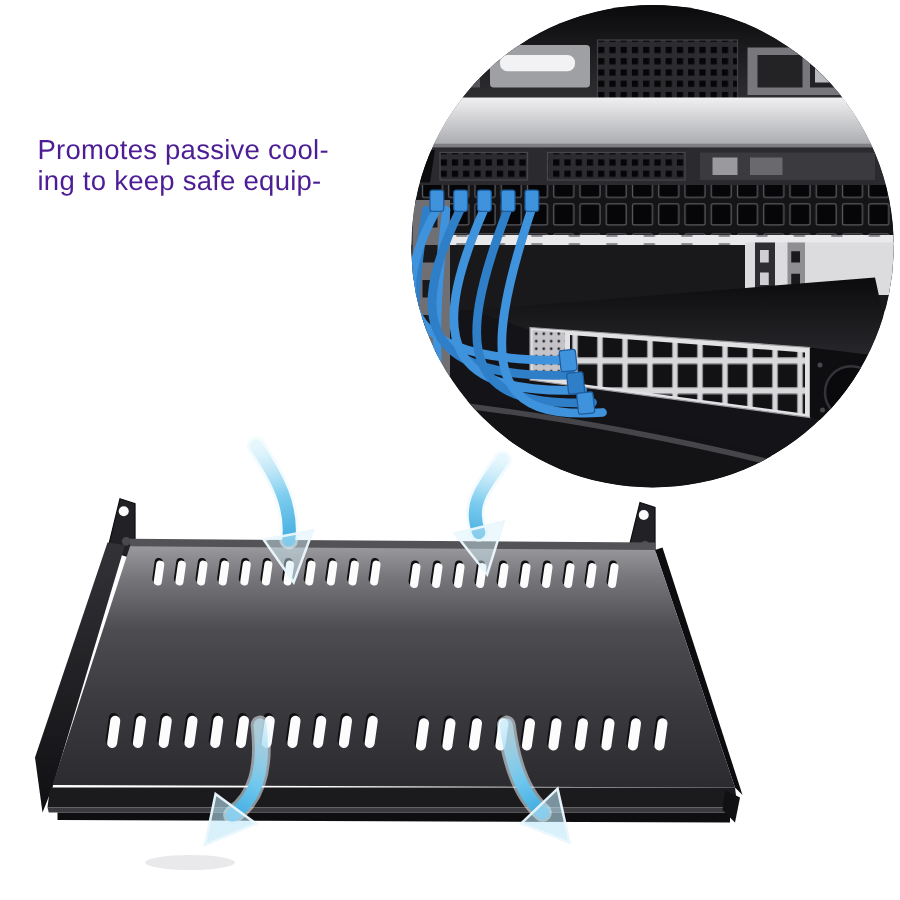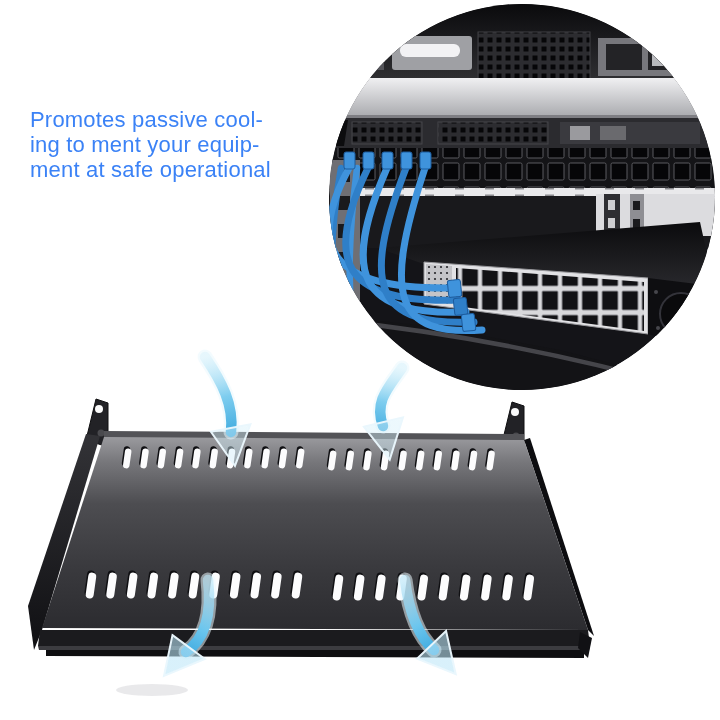--- a/index.html
+++ b/index.html
@@ -8,24 +8,23 @@
   .caption{position:absolute;left:30px;top:107px;width:300px;
            font-size:22px;line-height:25px;letter-spacing:.2px;font-weight:400;}
   .caption span{display:block;}
   svg{position:absolute;left:0;top:0;}
 </style>
 </head>
 <body>
 
 <div class="stage">
 
-  <div class="caption" style="color:#3b82f6;">
+  <div class="caption" style="color:#4c1d95;">
     <span>Promotes passive cool-</span>
-    <span>ing to ment your equip-</span>
-    <span>ment at safe operational</span>
+    <span>ing to keep safe equip-</span>
   </div>
 
   <svg width="720" height="720" viewBox="0 0 720 720">
     <defs>
       <clipPath id="circleClip">
           <circle cx="522" cy="197" r="193"></circle>
         </clipPath>
 
       <linearGradient id="shelfGrad" x1="0" y1="437" x2="0" y2="645" gradientUnits="userSpaceOnUse">
         <stop offset="0" stop-color="#9A9A9E"></stop>

